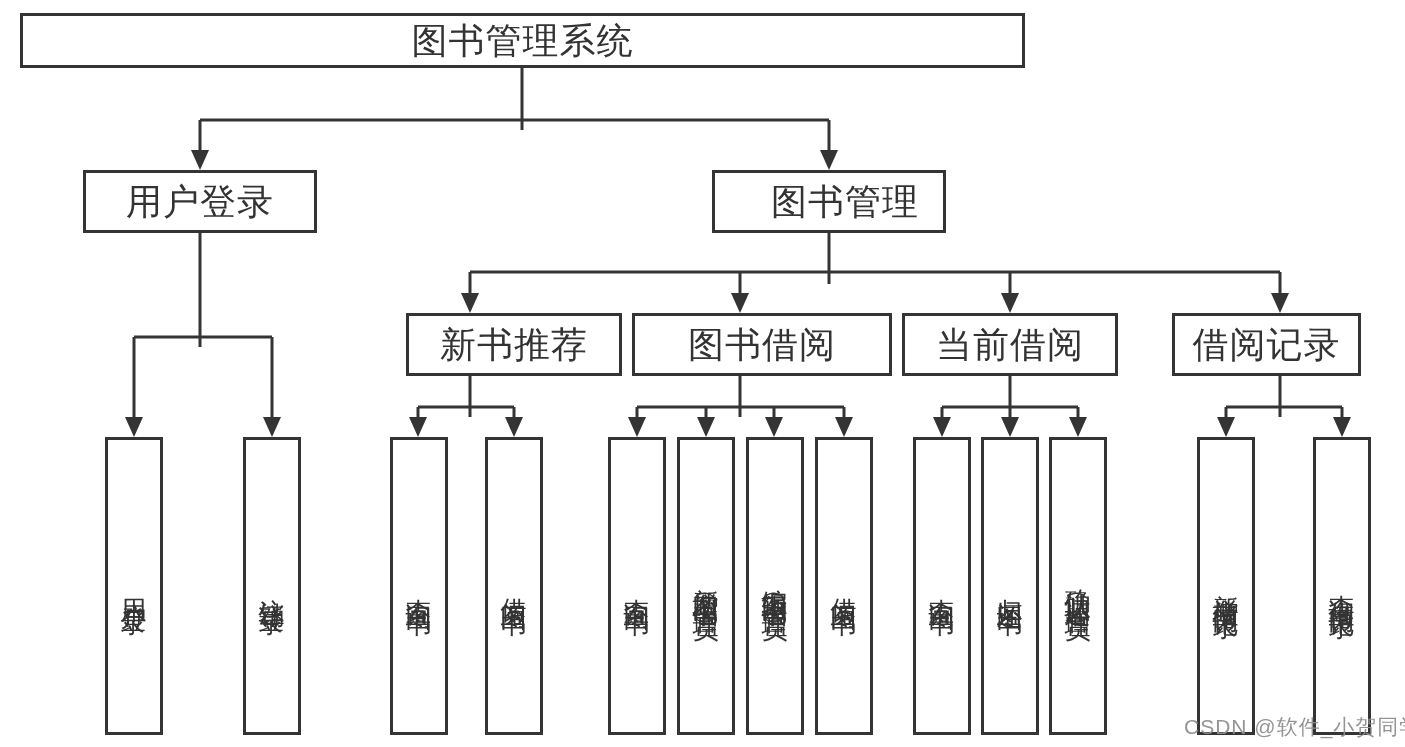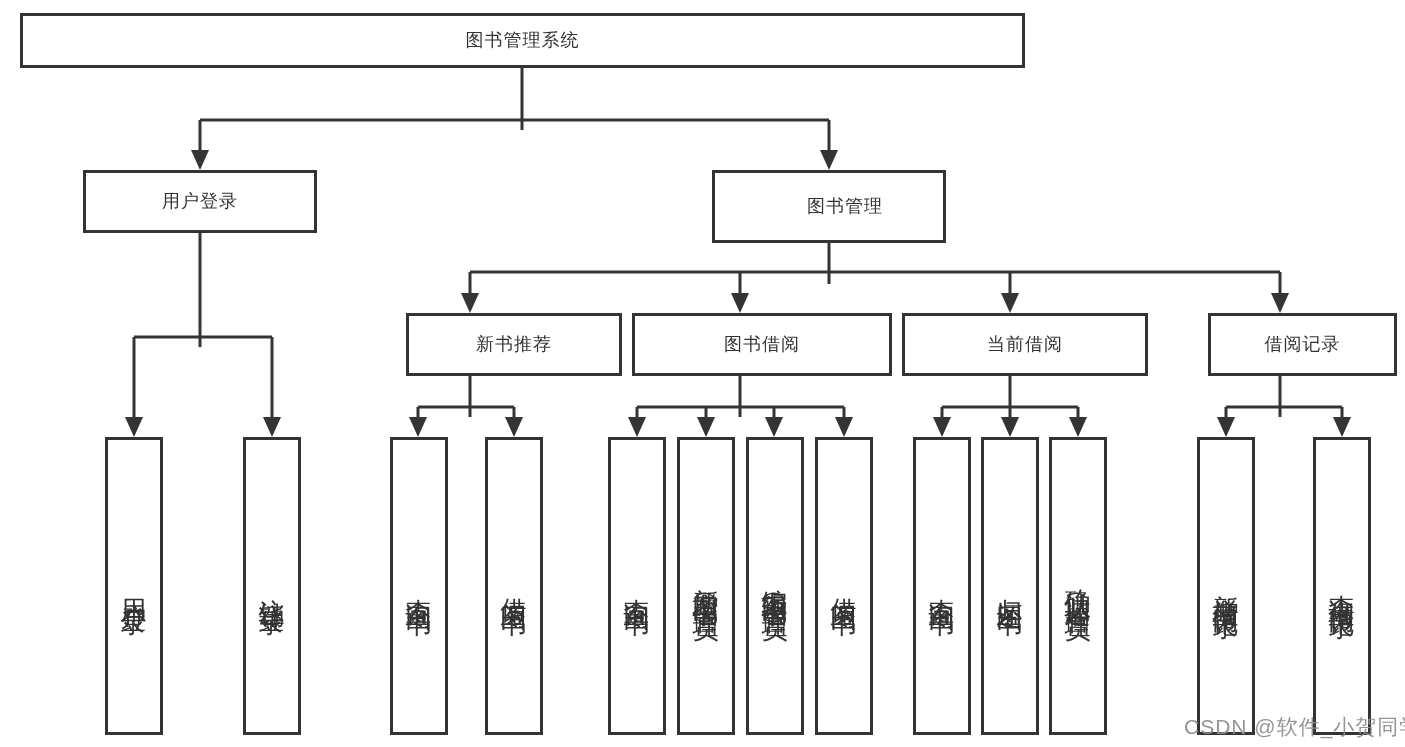--- a/index.html
+++ b/index.html
@@ -6,21 +6,21 @@
   .stage{
     position:relative;width:1405px;height:747px;background:#ffffff;
     font-family:"Liberation Sans","DejaVu Sans",sans-serif;color:#333333;overflow:hidden;
   }
   .connectors{position:absolute;left:0;top:0;z-index:1;}
   .box{
     position:absolute;box-sizing:border-box;background:#ffffff;
     border:3px solid #343434;display:flex;align-items:center;justify-content:center;
     text-align:center;z-index:2;
   }
-  .hbox{font-size:18px;letter-spacing:1px;line-height:1.2;}
+  .hbox{font-size:36px;letter-spacing:1px;line-height:1.2;}
   .vbox{
     writing-mode:vertical-lr;font-size:26px;letter-spacing:4px;line-height:1;
     padding:4px 0;
   }
   .watermark{
     position:absolute;left:1184px;top:713px;z-index:5;white-space:nowrap;
     font-size:21px;color:#8f8f8f;opacity:.95;letter-spacing:1px;
   }
 </style>
 </head>
@@ -67,26 +67,26 @@
     <g stroke="#343434" stroke-width="3" fill="none">
       <path d="M1280 376 V417 M1226 407 H1342 M1226 407 V417 M1342 407 V417"></path>
       <polygon points="1217,417 1235,417 1226,437" fill="#343434" stroke="none"></polygon>
       <polygon points="1333,417 1351,417 1342,437" fill="#343434" stroke="none"></polygon>
     </g>
   </svg>
 
   <div class="box hbox" style="left:20px;top:13px;width:1005px;height:55px;">图书管理系统</div>
 
   <div class="box hbox" style="left:83px;top:170px;width:234px;height:63px;">用户登录</div>
-  <div class="box hbox" style="left:712px;top:170px;width:234px;height:73px;padding-left:32px;">图书管理</div>
+  <div class="box hbox" style="left:712px;top:170px;width:234px;height:63px;padding-left:32px;">图书管理</div>
 
   <div class="box hbox" style="left:362px;top:313px;width:216px;height:63px;margin-left:44px;">新书推荐</div>
   <div class="box hbox" style="left:632px;top:313px;width:260px;height:63px;">图书借阅</div>
-  <div class="box hbox" style="left:902px;top:313px;width:246px;height:63px;">当前借阅</div>
-  <div class="box hbox" style="left:1172px;top:313px;width:189px;height:63px;margin-left:36px;">借阅记录</div>
+  <div class="box hbox" style="left:902px;top:313px;width:216px;height:63px;">当前借阅</div>
+  <div class="box hbox" style="left:1172px;top:313px;width:189px;height:63px;">借阅记录</div>
 
   <div class="box vbox" style="left:105px;top:437px;width:58px;height:298px;">用户登录</div>
   <div class="box vbox" style="left:243px;top:437px;width:58px;height:298px;">注销登录</div>
 
   <div class="box vbox" style="left:390px;top:437px;width:58px;height:298px;">查询图书</div>
   <div class="box vbox" style="left:485px;top:437px;width:58px;height:298px;">借阅图书</div>
 
   <div class="box vbox" style="left:608px;top:437px;width:58px;height:298px;">查询图书</div>
   <div class="box vbox" style="left:677px;top:437px;width:58px;height:298px;">新增图书（管理员）</div>
   <div class="box vbox" style="left:746px;top:437px;width:58px;height:298px;">编辑图书（管理员）</div>

